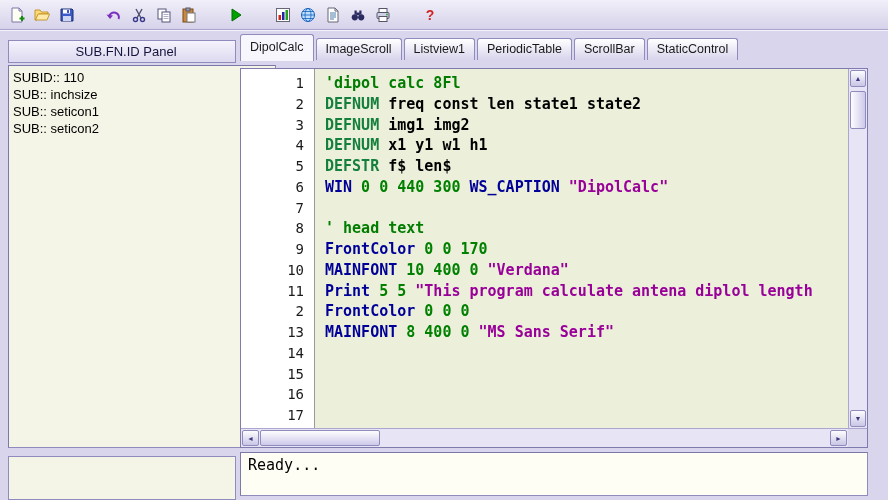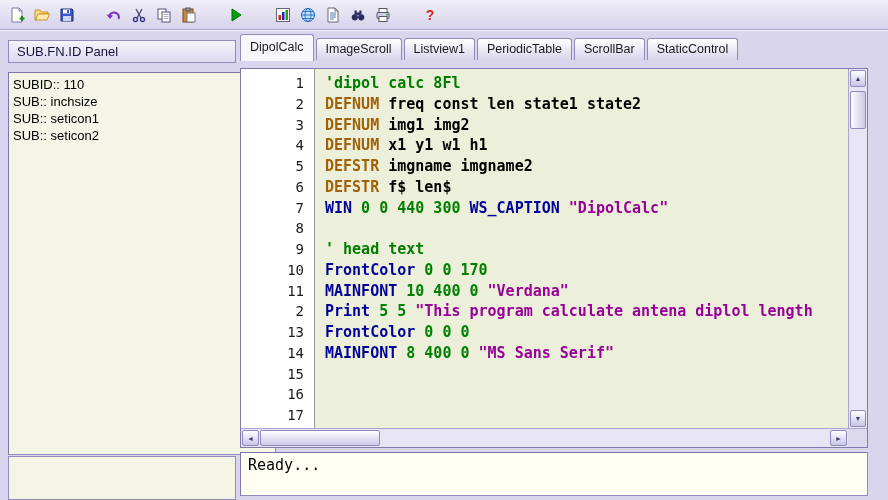--- a/index.html
+++ b/index.html
@@ -25,24 +25,24 @@
   }
   .tb-icon { width:16px; height:16px; display:block; }
   .tb-icon svg { width:16px; height:16px; display:block; }
   .tb-gap { width:22px; height:24px; }
 
   
   .left-header {
     position:absolute; left:8px; top:40px; width:228px; height:23px;
     background:linear-gradient(#f5f3fc,#ddd9f0);
     border:1px solid #8f8bbd;
-    font-size:13px; color:#14143c; line-height:21px; padding-left:8px;
+    font-size:13px; color:#14143c; line-height:21px; padding-left:8px;text-align:center;
   }
   .left-list {
-    position:absolute; left:8px; top:72px; width:268px; height:383px;
+    position:absolute; left:8px; top:65px; width:268px; height:383px;
     background:#f4f5e6; border:1px solid #8f8bbd;
     border-top-color:#7c78aa; border-left-color:#7c78aa;
     padding:3px 4px; overflow:hidden;
   }
   .list-item { font-size:13px; color:#000; line-height:17px; white-space:pre; }
   .left-bottom {
     position:absolute; left:8px; top:456px; width:228px; height:44px;
     background:#f4f5e6; border:1px solid #8f8bbd;
   }
 
@@ -82,21 +82,21 @@
     padding:4px 10px 0 0; text-align:right;
     font-family:"DejaVu Sans Mono", monospace; font-size:14px; color:#1a1a1a;
   }
   .gutter-line { height:20.75px; line-height:20.75px; }
   .code-col {
     flex:1; background:#ecefd9; padding:4px 4px 0 10px; overflow:hidden;
     font-family:"DejaVu Sans Mono", monospace; font-size:15px; font-weight:bold;
   }
   .code-line { height:20.75px; line-height:20.75px; white-space:pre; }
   .tok-comment { color:#007d00; }
-  .tok-def     { color:#a16207;margin-top:32px; }
+  .tok-def     { color:#15803d;margin-top:32px; }
   .tok-kw      { color:#000099; }
   .tok-num     { color:#008000; }
   .tok-str     { color:#990099; }
   .tok-plain   { color:#000000; }
 
   
   .vscroll {
     width:19px; position:relative; background:#e7e4f5;
     border-left:1px solid #aaa6ce;
   }
@@ -327,21 +327,20 @@
         <div class="gutter-line">14</div>
         <div class="gutter-line">15</div>
         <div class="gutter-line">16</div>
         <div class="gutter-line">17</div>
       </div>
     <div class="code-col">
         <div class="code-line"><span class="tok-comment">'dipol calc 8Fl</span></div>
         <div class="code-line"><span class="tok-def">DEFNUM</span><span class="tok-plain"> freq const len state1 state2</span></div>
         <div class="code-line"><span class="tok-def">DEFNUM</span><span class="tok-plain"> img1 img2</span></div>
         <div class="code-line"><span class="tok-def">DEFNUM</span><span class="tok-plain"> x1 y1 w1 h1</span></div>
-        <div class="code-line"><span class="tok-def">DEFSTR</span><span class="tok-plain"> imgname imgname2</span></div>
         <div class="code-line"><span class="tok-def">DEFSTR</span><span class="tok-plain"> f$ len$</span></div>
         <div class="code-line"><span class="tok-kw">WIN</span><span class="tok-num"> 0 0 440 300</span><span class="tok-kw"> WS_CAPTION</span><span class="tok-str"> "DipolCalc"</span></div>
         <div class="code-line"></div>
         <div class="code-line"><span class="tok-comment">' head text</span></div>
         <div class="code-line"><span class="tok-kw">FrontColor</span><span class="tok-num"> 0 0 170</span></div>
         <div class="code-line"><span class="tok-kw">MAINFONT</span><span class="tok-num"> 10 400 0</span><span class="tok-str"> "Verdana"</span></div>
         <div class="code-line"><span class="tok-kw">Print</span><span class="tok-num"> 5 5</span><span class="tok-str"> "This program calculate antena diplol length</span></div>
         <div class="code-line"><span class="tok-kw">FrontColor</span><span class="tok-num"> 0 0 0</span></div>
         <div class="code-line"><span class="tok-kw">MAINFONT</span><span class="tok-num"> 8 400 0</span><span class="tok-str"> "MS Sans Serif"</span></div>
       </div>

